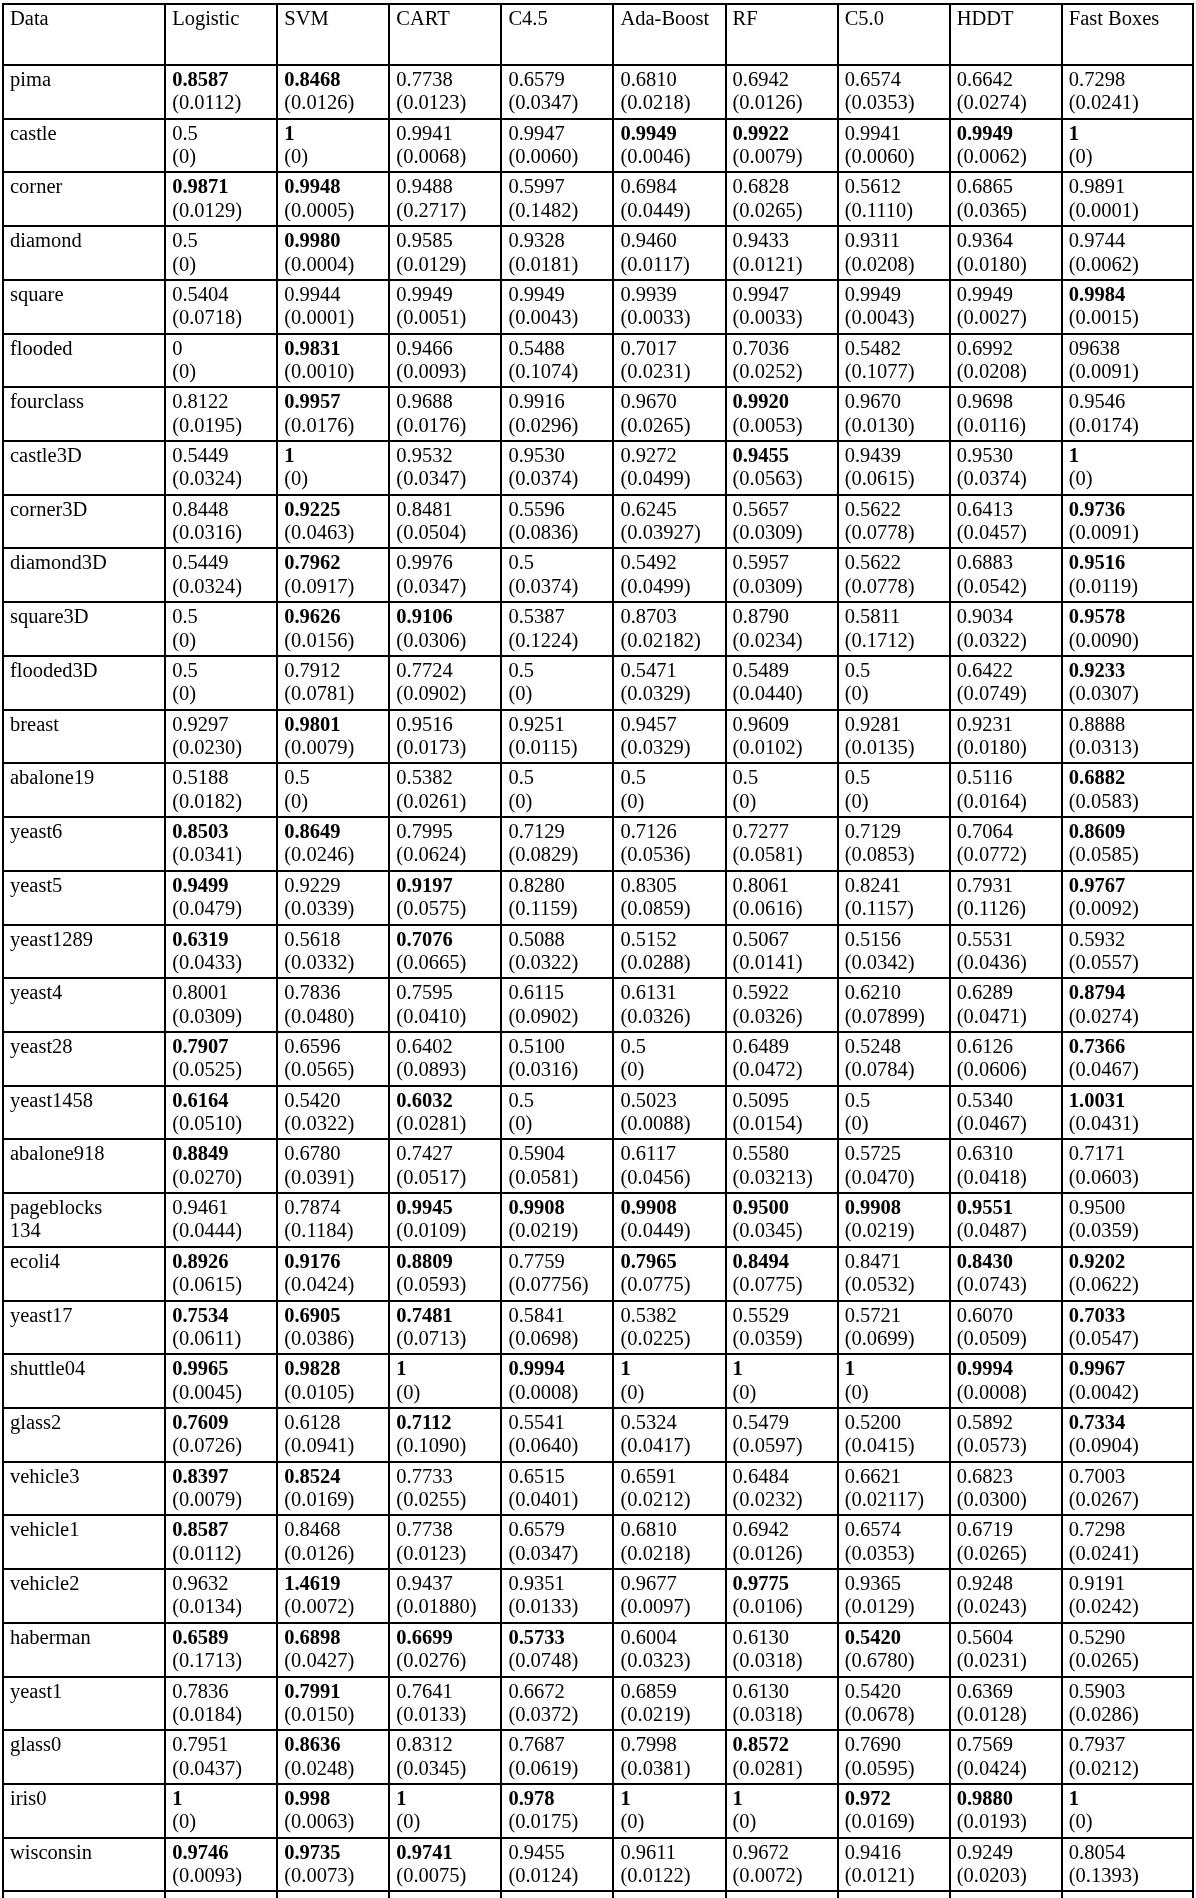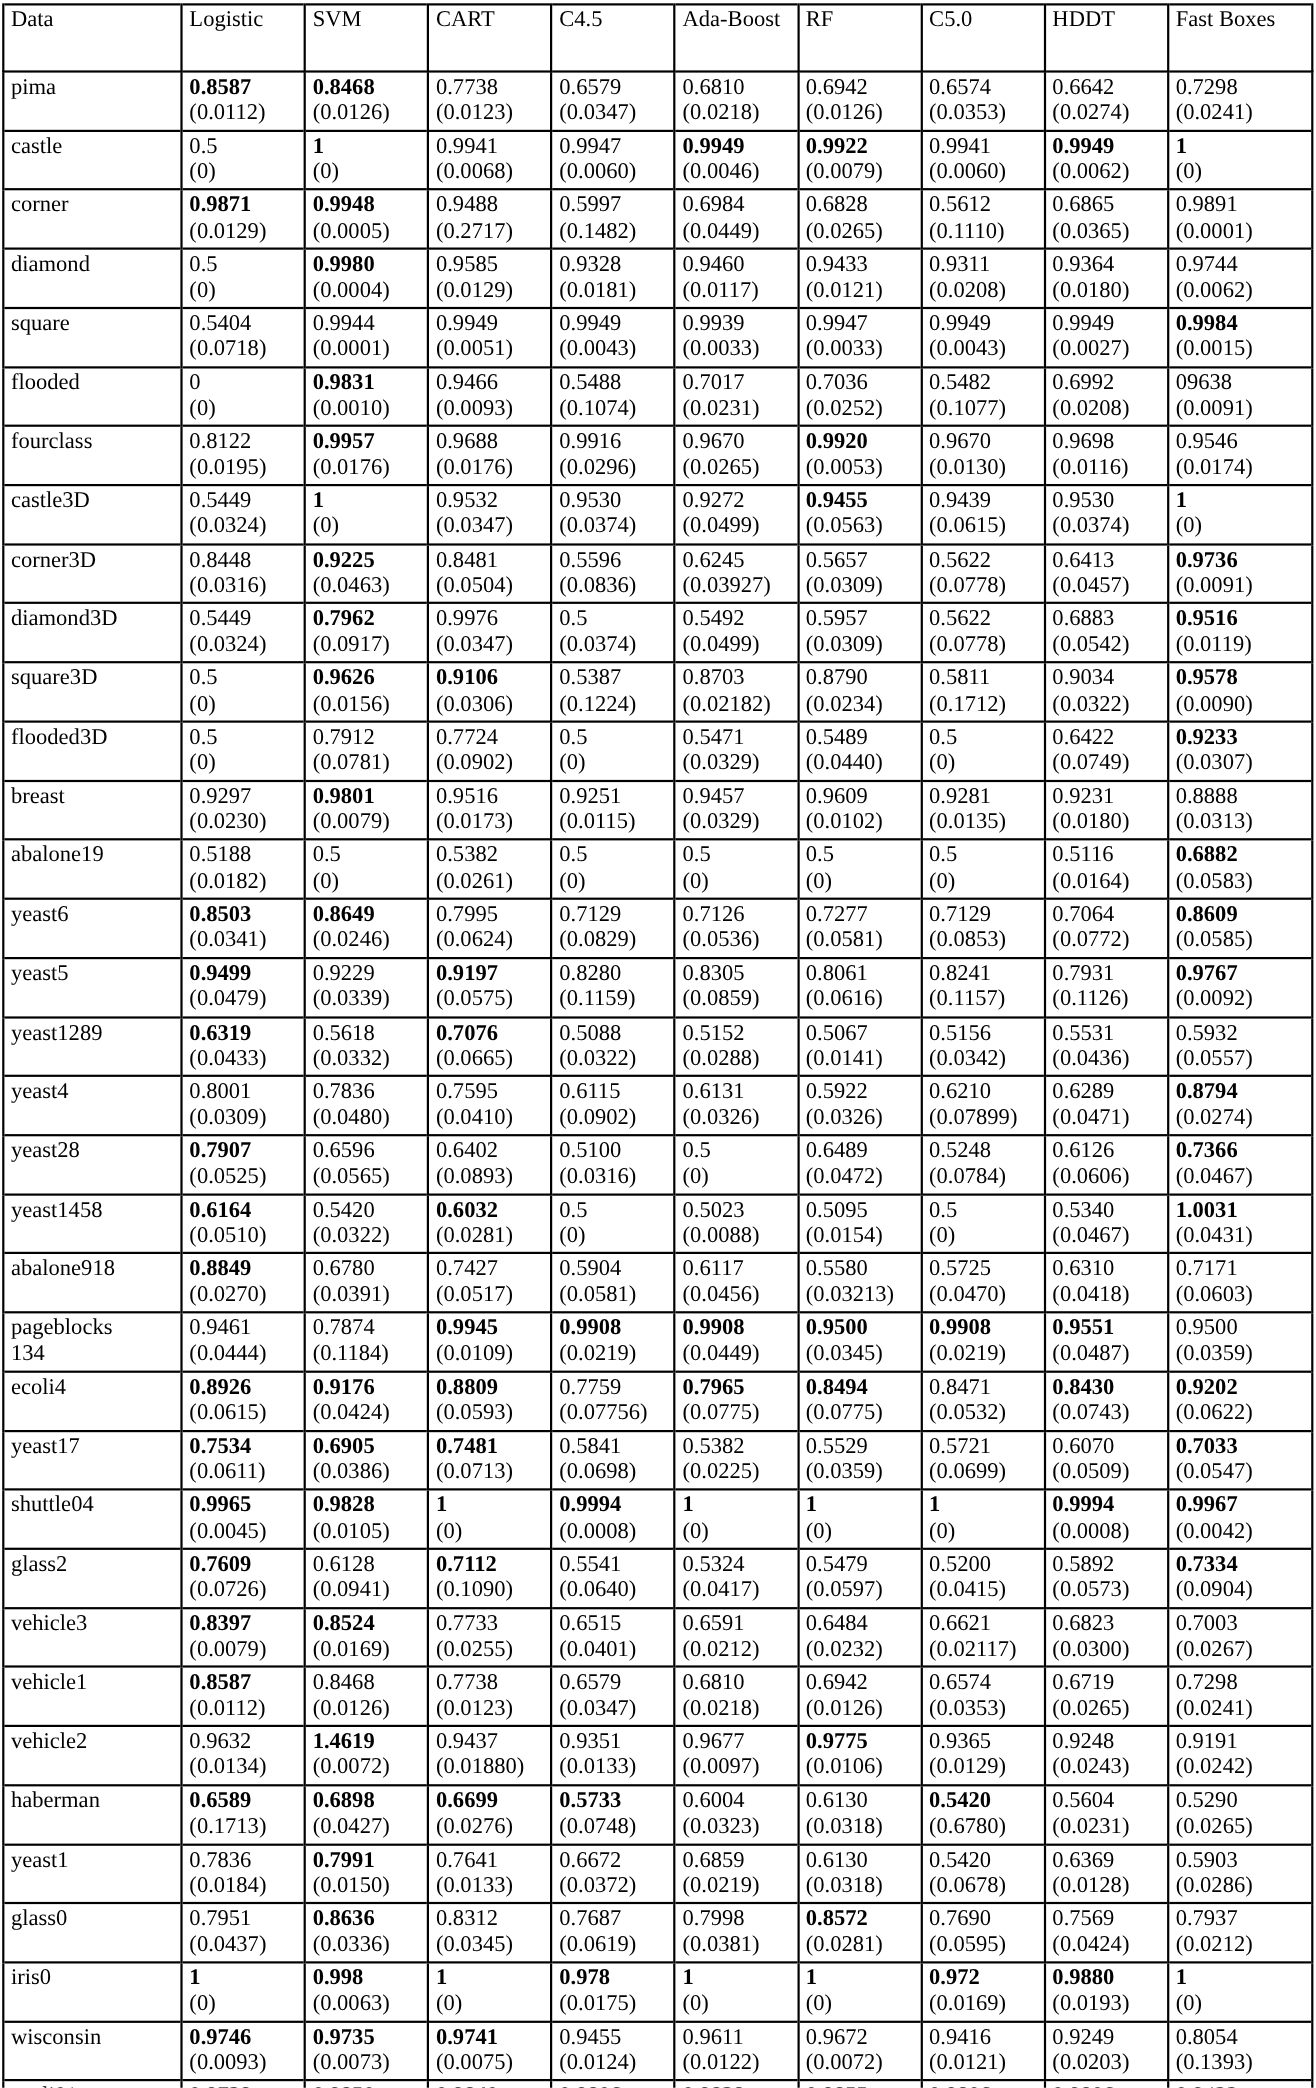--- a/index.html
+++ b/index.html
@@ -1960,21 +1960,21 @@
         </td>
         <td>
           <span class="cellwrap">
             <span class="mean">0.7951</span>
             <span class="sd">(0.0437)</span>
           </span>
         </td>
         <td>
           <span class="cellwrap">
             <span class="mean b">0.8636</span>
-            <span class="sd">(0.0336)</span>
+            <span class="sd">(0.0248)</span>
           </span>
         </td>
         <td>
           <span class="cellwrap">
             <span class="mean">0.8312</span>
             <span class="sd">(0.0345)</span>
           </span>
         </td>
         <td>
           <span class="cellwrap">

